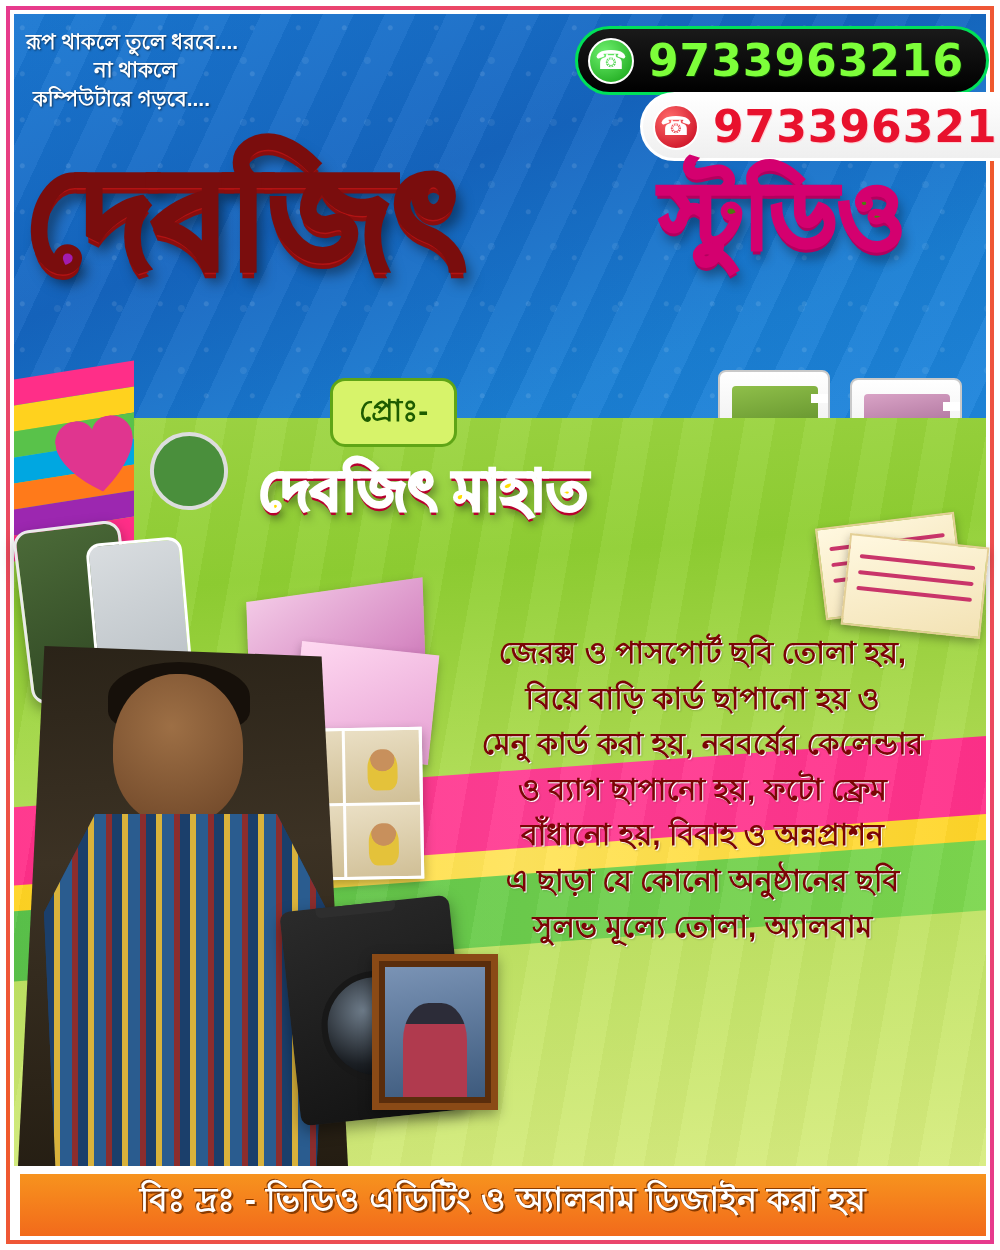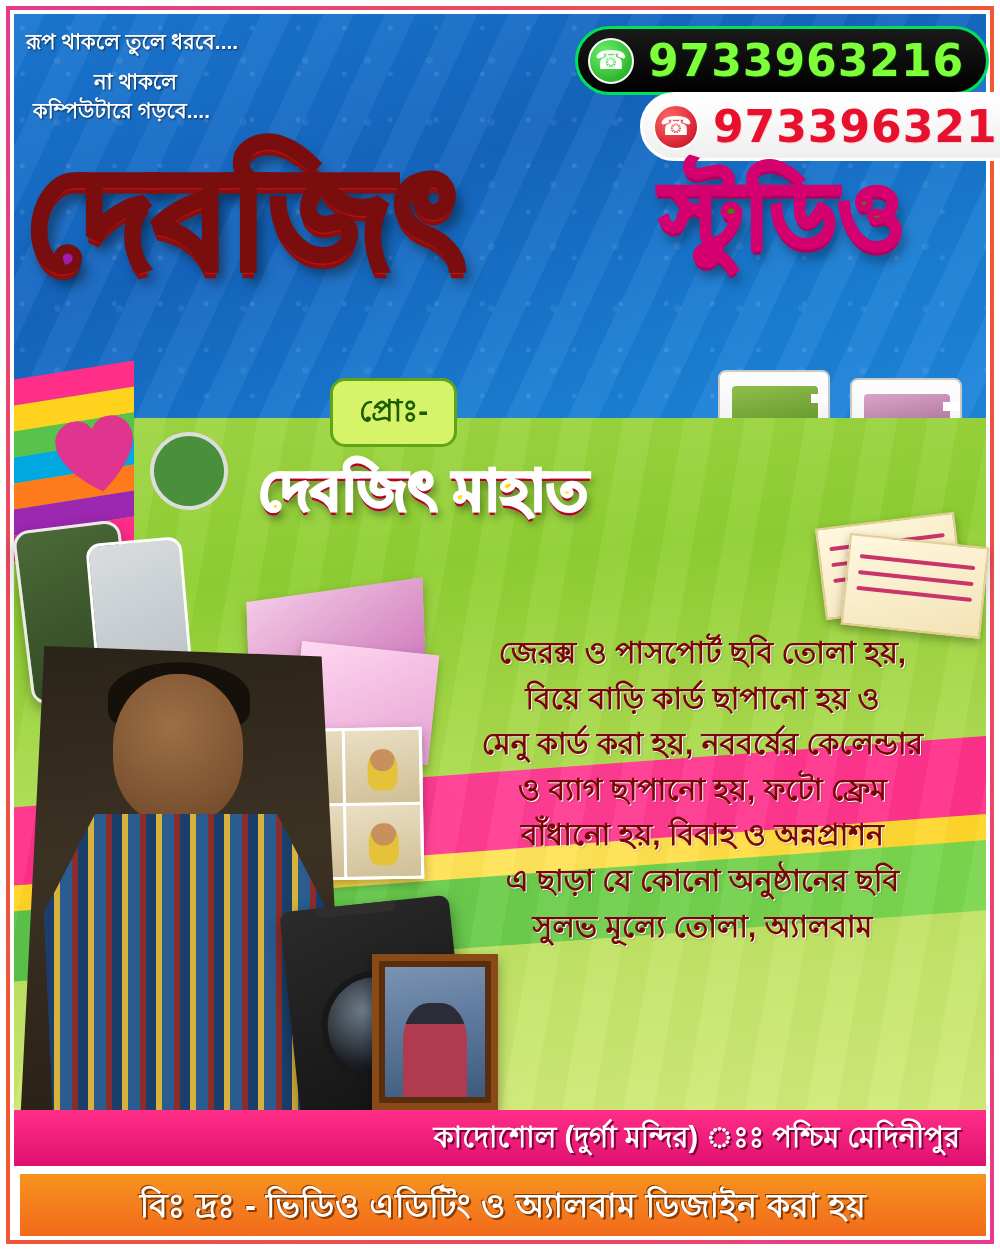--- a/index.html
+++ b/index.html
@@ -86,21 +86,21 @@
     transform: skewY(-9deg);
   }
   .left-stripes span { display:block; height: 26px; }
 
   
   .bottom-bar {
     position: absolute;
     left: 20px; right: 14px; bottom: 14px; height: 66px;
     background: linear-gradient(180deg,#f7931e 0%, #f26a1b 100%);
     border-top: 4px solid #ffffff;
-    display: flex; align-items: flex-end; justify-content: center;
+    display: flex; align-items: flex-start; justify-content: center;
   }
   .bottom-bar .txt {
     color: #ffffff;
     font-size: 33px; font-weight: bold;
     letter-spacing: 0.5px;
     text-shadow: 2px 2px 0 #8a3b00, -1px -1px 0 #8a3b00;
     white-space: nowrap;
   }
 
   
@@ -136,21 +136,21 @@
   .circ-red   { background: radial-gradient(circle at 35% 30%, #ff6a6a, #c4021a); border: 2px solid #fff; }
 
   
   .slogan {
     position: absolute; left: 22px; top: 28px; width: 300px;
     color: #ffffff;
     text-shadow: 1px 1px 2px rgba(0,0,0,.6);
   }
   .slogan div { font-size: 21px; line-height: 1.35; font-weight: bold; }
   .slogan .l1 { margin-left: 4px; }
-  .slogan .l2 { margin-left: 72px; margin-top: 12px; }
+  .slogan .l2 { margin-left: 72px; }
   .slogan .l3 { margin-left: 11px; }
 
   
   .brand {
     position: absolute; left: 24px; top: 150px;
     font-size: 140px; line-height: 1;
     font-weight: bold;
     color: #a21caf;
     -webkit-text-stroke: 5px #7a0d0d;
     text-shadow:
@@ -481,21 +481,18 @@
   <div class="services">
     <p>জেরক্স ও পাসপোর্ট ছবি তোলা হয়,</p>
     <p>বিয়ে বাড়ি কার্ড ছাপানো হয় ও</p>
     <p>মেনু কার্ড করা হয়, নববর্ষের কেলেন্ডার</p>
     <p>ও ব্যাগ ছাপানো হয়, ফটো ফ্রেম</p>
     <p>বাঁধানো হয়, বিবাহ ও অন্নপ্রাশন</p>
     <p>এ ছাড়া যে কোনো অনুষ্ঠানের ছবি</p>
     <p>সুলভ মূল্যে তোলা, অ্যালবাম</p>
   </div>
 
-  <div class="address">
-    <span class="txt">কাদোশোল (দুর্গা মন্দির) ঃঃ পশ্চিম মেদিনীপুর</span>
-  </div>
 
   <div class="bottom-bar">
     <span class="txt">বিঃ দ্রঃ - ভিডিও এডিটিং ও অ্যালবাম ডিজাইন করা হয়</span>
   </div>
 
 </div>
 
 </body></html>

